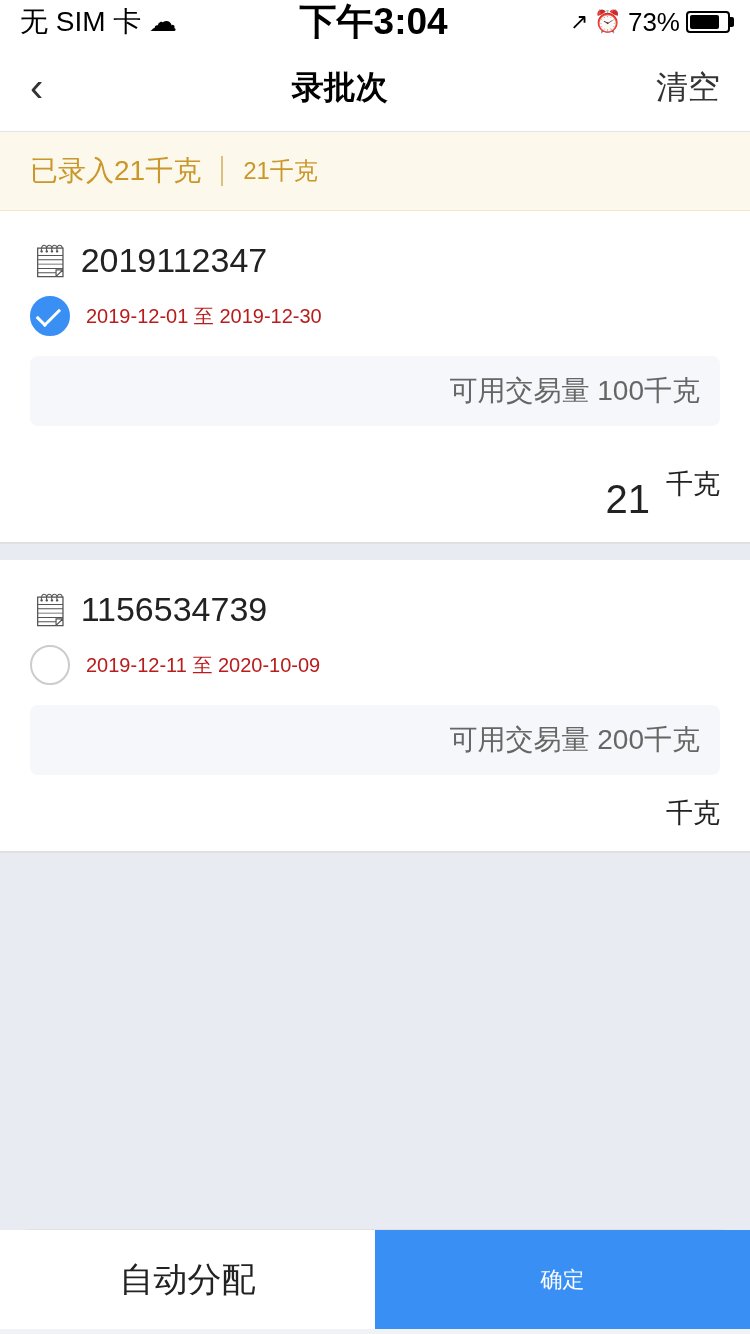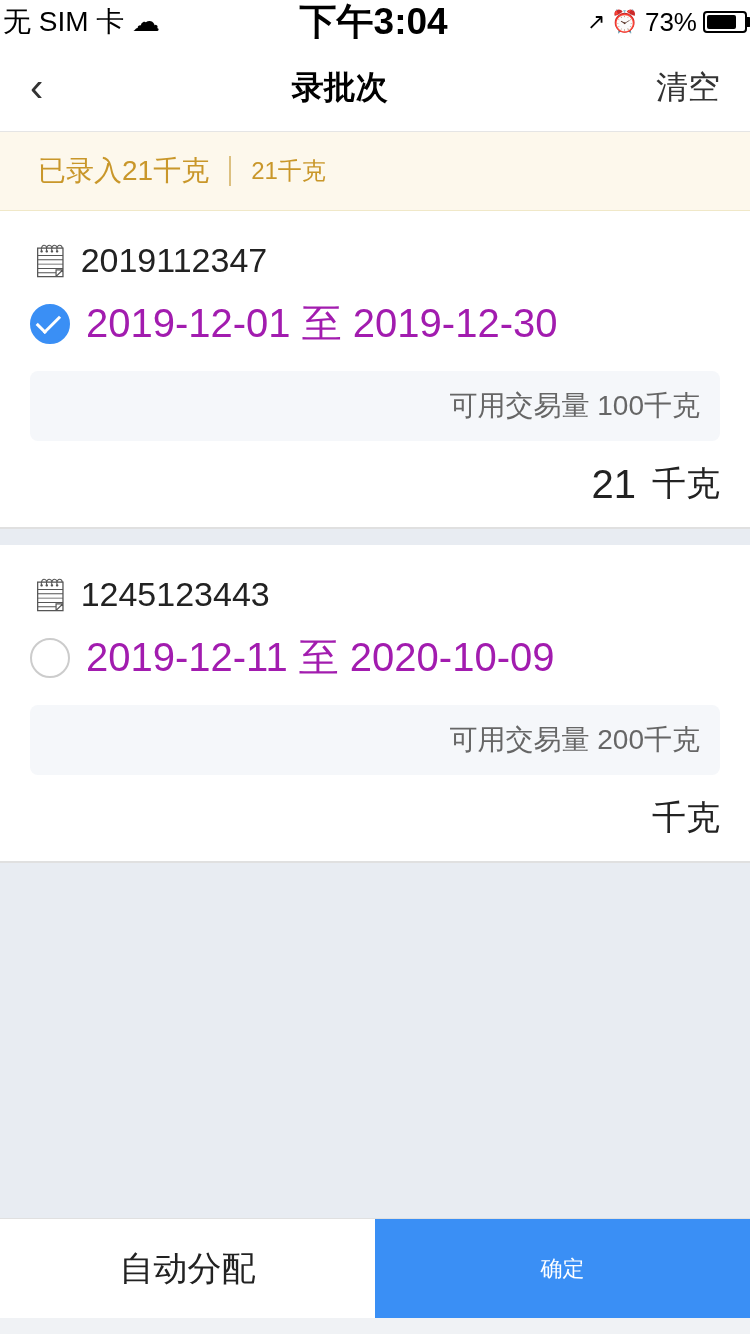--- a/index.html
+++ b/index.html
@@ -13,21 +13,21 @@
     }
 
     
     .status-bar {
       width: 750px;
       height: 44px;
       background: #fff;
       display: flex;
       align-items: center;
       justify-content: space-between;
-      padding: 0 3px;
+      padding: 0 20px;
       font-size: 28px;
     }
     .status-left {
       display: flex;
       align-items: center;
       gap: 8px;
       font-size: 28px;
       color: #000;
     }
     .status-center {
@@ -68,21 +68,21 @@
       font-size: 32px;
       color: #333;
       cursor: pointer;
       margin-left: 20px;
     }
 
     
     .info-banner {
       width: 750px;
       background: #fdf8ec;
-      padding: 20px 38px;
+      padding: 20px 30px;
       display: flex;
       align-items: center;
       gap: 20px;
       border-bottom: 1px solid #f0e8c8;
     }
     .info-banner-text {
       font-size: 28px;
       color: #c9972a;
     }
     .info-banner-divider {
@@ -139,22 +139,22 @@
     .radio-circle.checked::after {
       content: '';
       width: 20px;
       height: 10px;
       border-left: 3px solid #fff;
       border-bottom: 3px solid #fff;
       transform: rotate(-45deg) translateY(-3px);
       display: block;
     }
     .batch-date {
-      font-size: 40px;
-      color: #a21caf;
+      font-size: 20px;
+      color: #b91c1c;
     }
     .batch-available {
       margin: 0 0 0 0;
       background: #f5f7fa;
       border-radius: 8px;
       padding: 16px 20px;
       font-size: 28px;
       color: #666;
       text-align: right;
     }
@@ -166,23 +166,24 @@
       align-items: center;
       justify-content: flex-end;
       gap: 16px;
       background: #fff;
       border-bottom: 2px solid #e0e0e0;
     }
     .quantity-value {
       font-size: 40px;
       color: #222;
       font-weight: 500;
+      margin-top: 31px;
     }
     .quantity-unit {
-      font-size: 34px;
+      font-size: 27px;
       color: #222;
     }
 
     
     .section-divider {
       height: 16px;
       background: #e8ecf2;
     }
 
     
@@ -210,27 +211,28 @@
 
     
     .empty-area {
       background: #e8ecf2;
       flex: 1;
     }
 
     
     .bottom-bar {
       position: fixed;
-      bottom: 16px;
+      bottom: 5px;
       left: 0;
       width: 750px;
       height: 100px;
       display: flex;
       background: #fef9c3;
       border-top: 1px solid #e0e0e0;
+      border-radius: 32px;
     }
     .btn-auto {
       flex: 1;
       display: flex;
       align-items: center;
       justify-content: center;
       font-size: 34px;
       color: #222;
       background: #fff;
       cursor: pointer;
@@ -324,21 +326,21 @@
 <div class="quantity-row">
   <span class="quantity-value">21</span>
   <span class="quantity-unit">千克</span>
 </div>
 
 <div class="section-divider"></div>
 
 <div class="batch-item">
   <div class="batch-id-row">
     <span class="batch-icon">🗒</span>
-    <span class="batch-id">1245123443</span>
+    <span class="batch-id">1156534739</span>
   </div>
   <div class="batch-date-row">
     <div class="radio-circle"></div>
     <span class="batch-date">2019-12-11 至 2020-10-09</span>
   </div>
   <div class="batch-available">可用交易量 200千克</div>
 </div>
 
 <div class="input-row">
   <span class="quantity-unit">千克</span>

